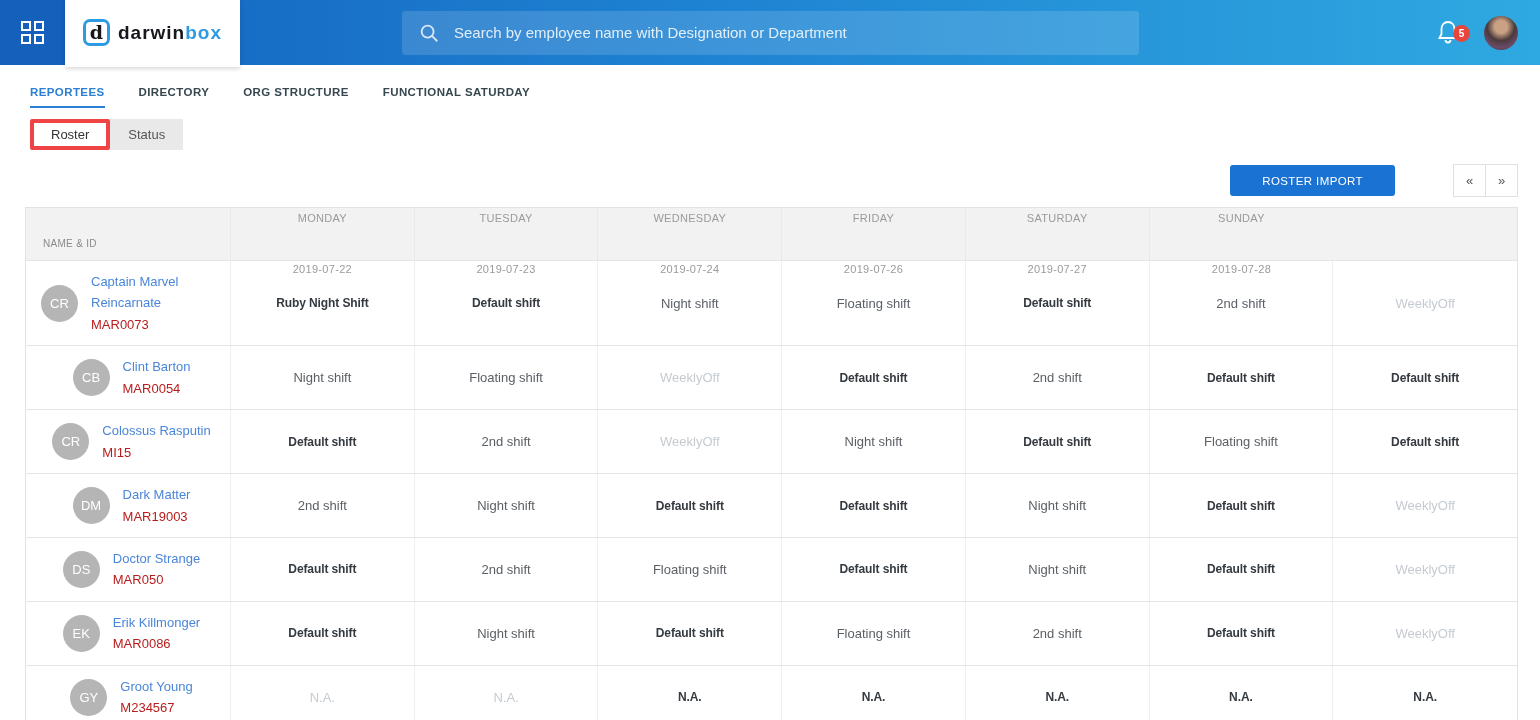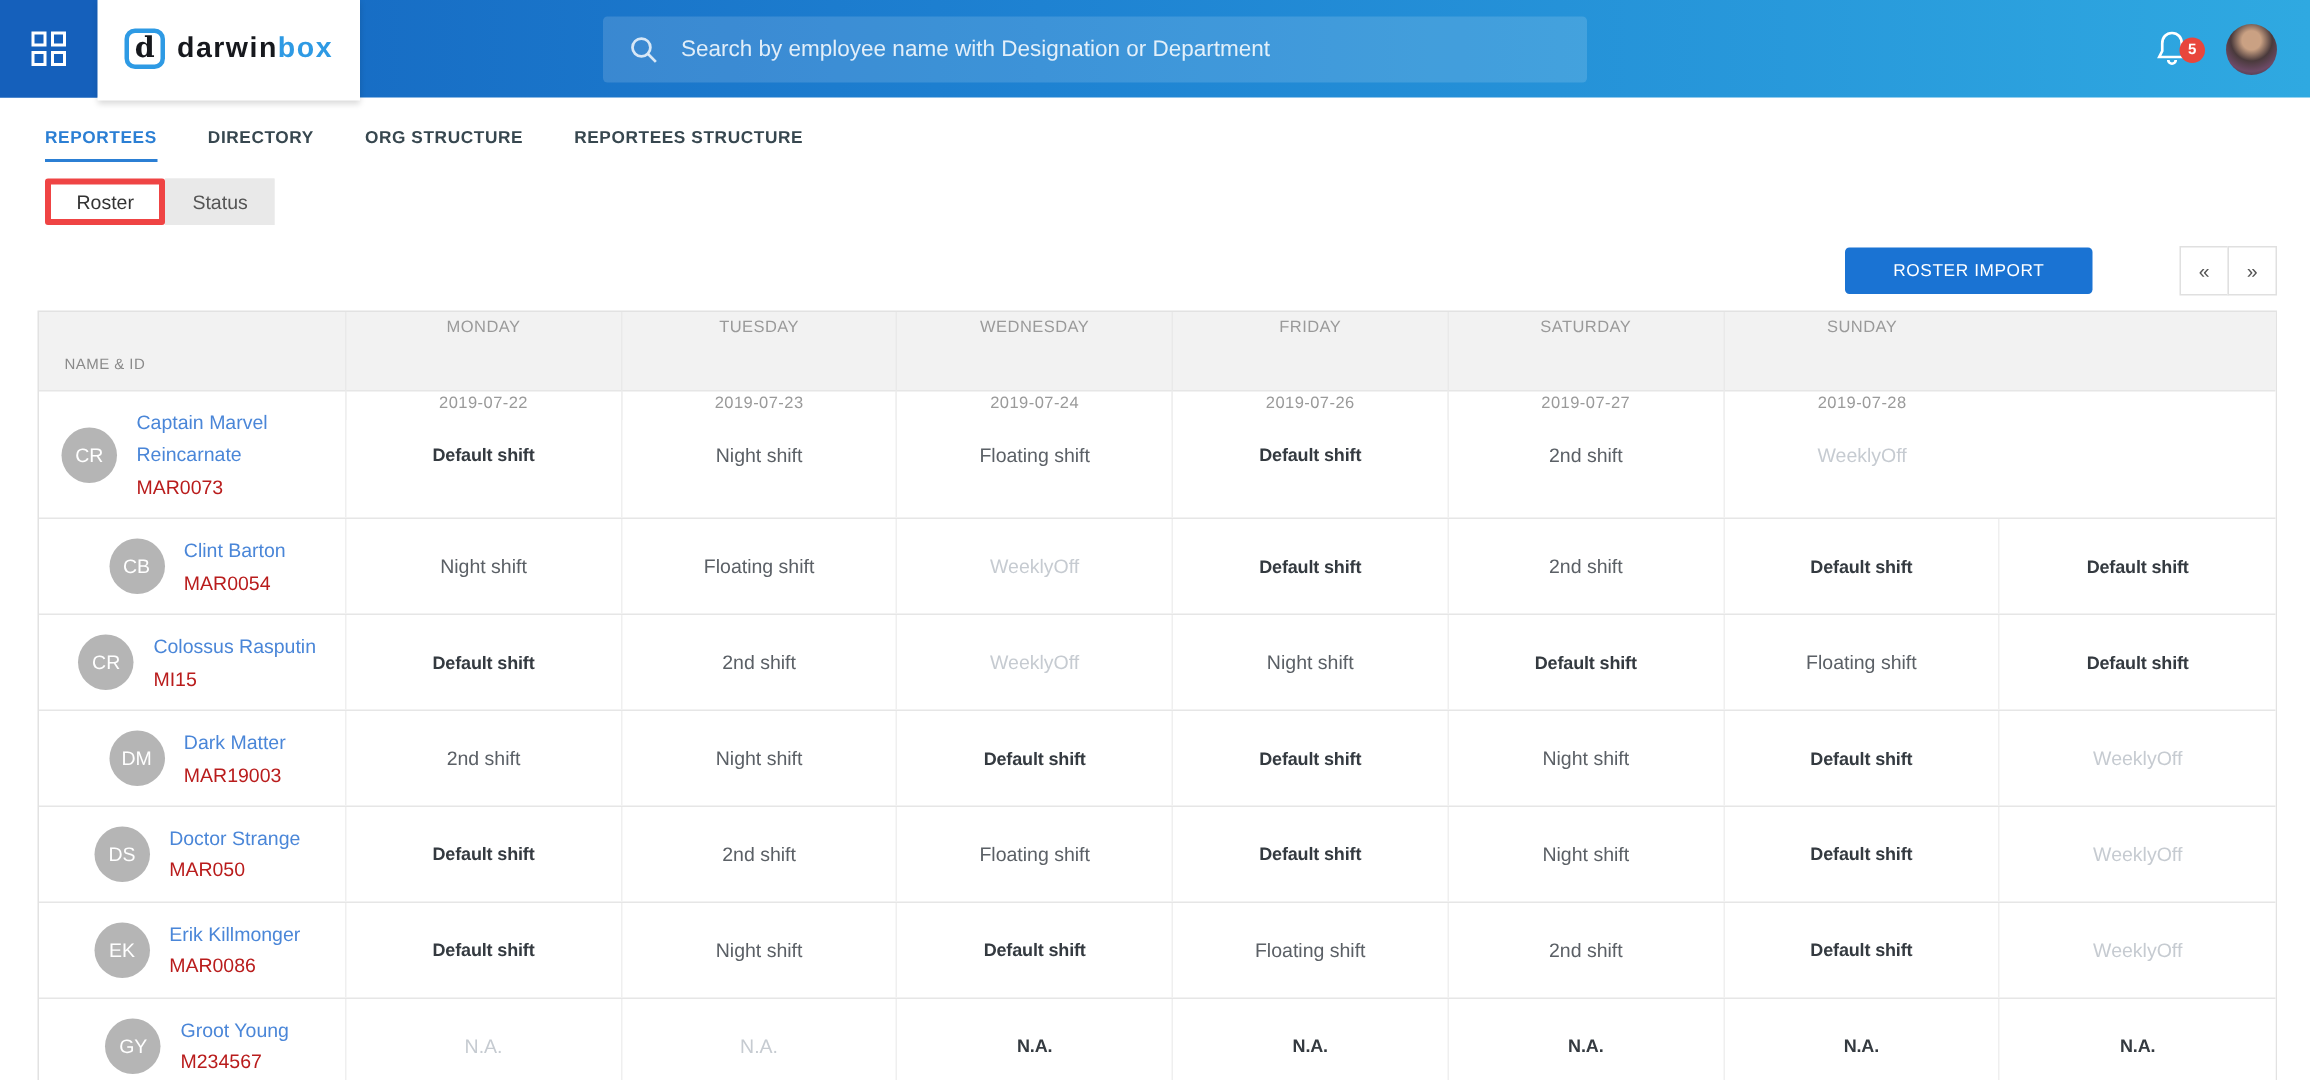--- a/index.html
+++ b/index.html
@@ -19,21 +19,21 @@
   .logo-tab { width: 175px; height: 68px; background: #ffffff; display: flex;
     align-items: center; justify-content: center; gap: 8px; flex: 0 0 175px;
     box-shadow: 0 2px 4px rgba(0,0,0,0.15); position: relative; z-index: 2; }
   .logo-mark { width: 27px; height: 27px; border: 3px solid #2e9ae4; border-radius: 7px;
     display: flex; align-items: center; justify-content: center;
     font-family: "DejaVu Serif", serif; font-weight: bold; font-size: 19px; color: #16181d;
     padding-bottom: 2px; }
   .logo-text { font-size: 19px; font-weight: bold; letter-spacing: 1px; color: #16181d; }
   .logo-text .accent { color: #2e9ae4; }
 
-  .search-wrap { margin-left: 162px; width: 656px; height: 44px;
+  .search-wrap { margin-left: 162px; width: 737px; height: 44px;
     background: rgba(255,255,255,0.14); border-radius: 3px; display: flex;
     align-items: center; padding: 0 16px; }
   .search-wrap svg { flex: 0 0 auto; margin-right: 14px; }
   .search-input { flex: 1; background: transparent; border: none; outline: none;
     color: #ffffff; font-size: 15px; font-family: "Liberation Sans", sans-serif; }
   .search-input::placeholder { color: rgba(255,255,255,0.85); opacity: 1; }
 
   .top-right { margin-left: auto; display: flex; align-items: center; gap: 22px;
     padding-right: 22px; }
   .bell-wrap { position: relative; width: 26px; height: 28px; cursor: pointer; }
@@ -130,21 +130,21 @@
       <div class="badge">5</div>
     </div>
     <div class="avatar"></div>
   </div>
 </div>
 
 <div class="nav-tabs" id="nav-tabs">
     <div class="nav-tab active">REPORTEES</div>
     <div class="nav-tab">DIRECTORY</div>
     <div class="nav-tab">ORG STRUCTURE</div>
-    <div class="nav-tab">REPORTEES STRUCTURE</div>
+    <div class="nav-tab">FUNCTIONAL SATURDAY</div>
   </div>
 
 <div class="toggle-row" id="view-toggle">
     <div class="toggle-btn active">Roster</div>
     <div class="toggle-btn inactive">Status</div>
   </div>
 
 <div class="actions-row">
   <button class="import-btn">ROSTER IMPORT</button>
   <div class="pager">
@@ -184,20 +184,23 @@
   <div class="t-body" id="t-body">
       <div class="t-row">
         <div class="cell name-cell" style="min-height: 82px;">
           <div class="avatar-initials">CR</div>
           <div class="emp-text">
             <div class="emp-name">Captain Marvel Reincarnate</div>
             <div class="emp-id">MAR0073</div>
           </div>
         </div>
         <div class="cell" style="min-height: 82px;">
+          <span class="shift bold">Ruby Night Shift</span>
+        </div>
+        <div class="cell" style="min-height: 82px;">
           <span class="shift bold">Default shift</span>
         </div>
         <div class="cell" style="min-height: 82px;">
           <span class="shift normal">Night shift</span>
         </div>
         <div class="cell" style="min-height: 82px;">
           <span class="shift normal">Floating shift</span>
         </div>
         <div class="cell" style="min-height: 82px;">
           <span class="shift bold">Default shift</span>

